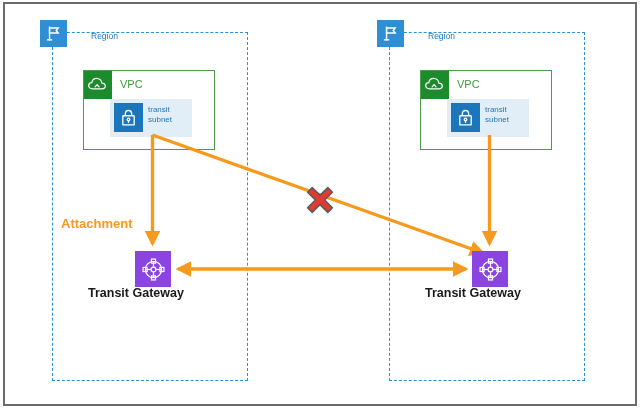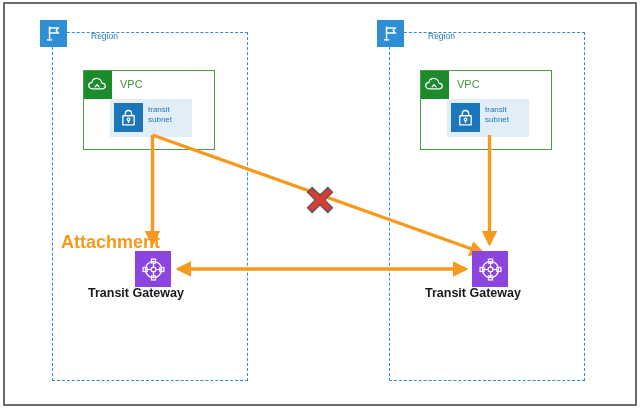--- a/index.html
+++ b/index.html
@@ -157,22 +157,22 @@
     white-space: nowrap;
     text-align: left;
   }
   .tgw-caption-left  { left: 88px;  top: 286px; width: 130px; }
   .tgw-caption-right { left: 425px; top: 286px; width: 130px; }
 
   
   .lbl-attachment {
     position: absolute;
     left: 61px;
-    top: 232px;
-    font-size: 18px;
+    top: 216px;
+    font-size: 13px;
     font-weight: bold;
     color: #f59a1e;
     white-space: nowrap;
   }
   .lbl-peering {
     position: absolute;
     left: 266px;
     top: 269px;
     font-size: 12.5px;
     font-weight: bold;

